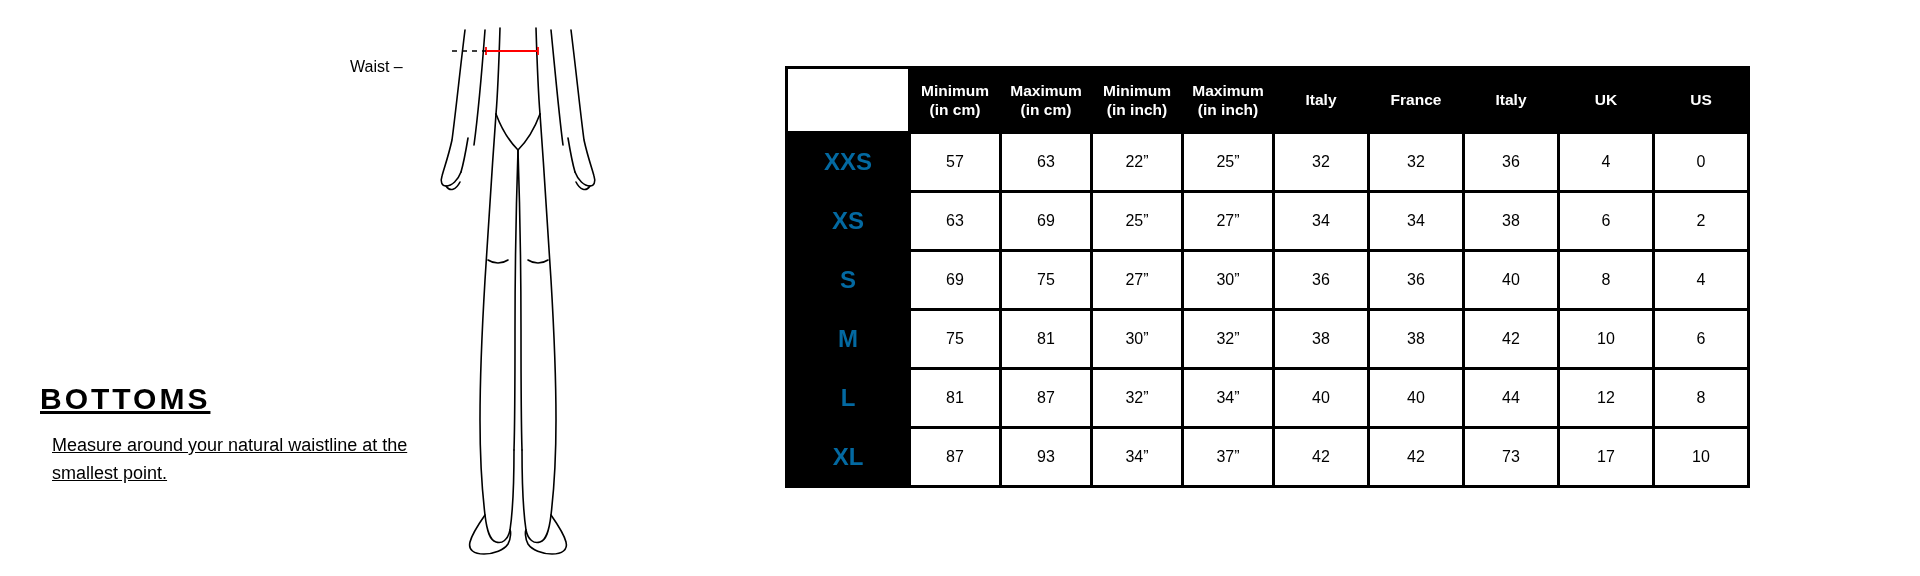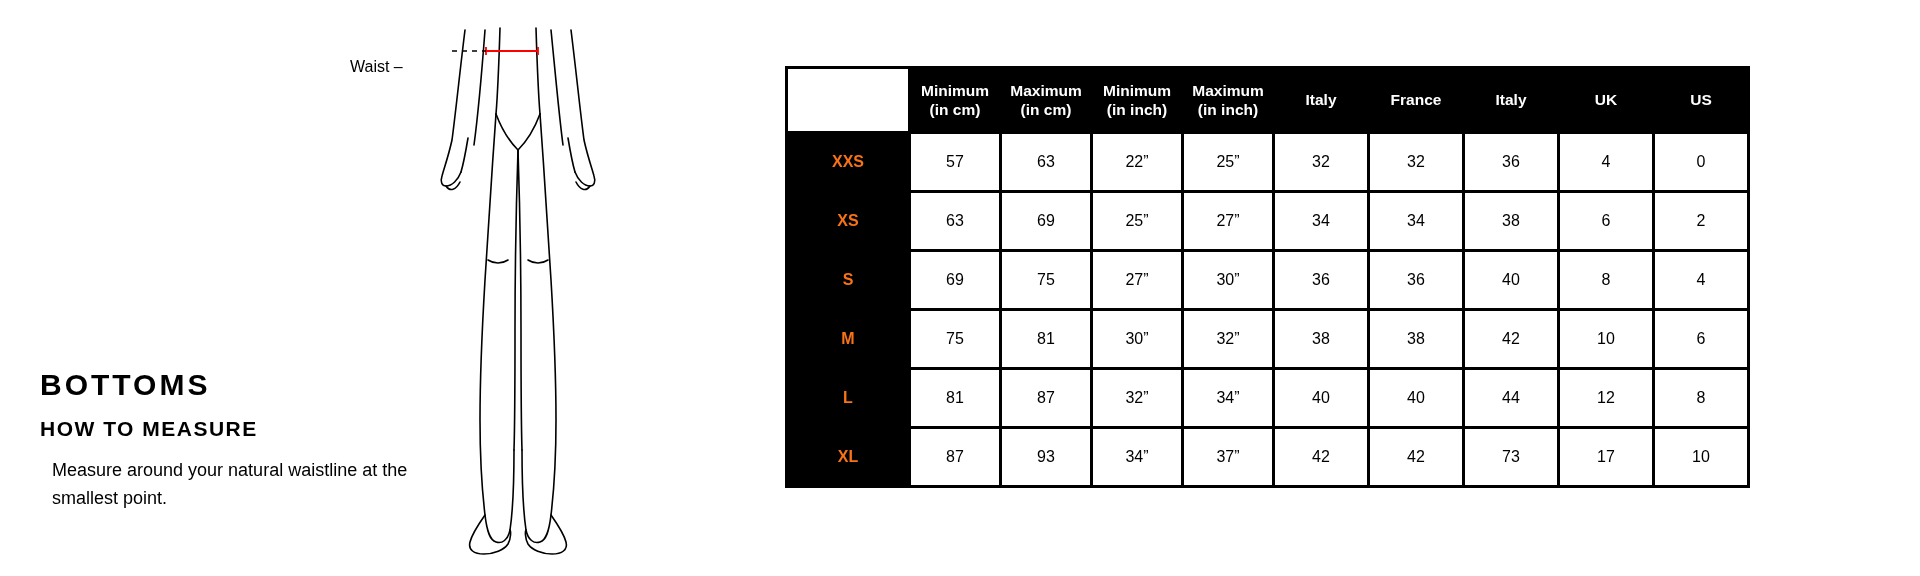--- a/index.html
+++ b/index.html
@@ -13,22 +13,23 @@
     font-family: "Liberation Sans", sans-serif;
     color: #000000;
     overflow: hidden;
     position: relative;
   }
 
   
   .left-block {
     position: absolute;
     left: 40px;
-    top: 370px;
+    top: 384px;
     width: 440px;
+    text-decoration: underline;
   }
   .title {
     font-size: 30px;
     font-weight: bold;
     letter-spacing: 3px;
     margin: 0 0 18px 0;
     line-height: 1;
   }
   .subtitle {
     font-size: 21px;
@@ -87,35 +88,34 @@
     font-weight: bold;
     font-size: 15.5px;
     line-height: 1.25;
     height: 62px;
   }
   table.size-chart thead th.corner {
     background: #ffffff;
   }
   table.size-chart tbody th {
     background: #000000;
-    color: #f97316;
-    font-weight: bold;
-    font-size: 16px;
+    color: #0369a1;
+    font-weight: bold;
+    font-size: 24px;
     width: 120px;
   }
   .col-narrow { width: 88px; }
   .col-wide { width: 92px; }
   .hdr-two-line { padding: 0 6px; }
 </style>
 </head>
 <body>
 
 <div class="left-block">
   <h1 class="title">BOTTOMS</h1>
-  <h2 class="subtitle">HOW TO MEASURE</h2>
   <p class="howto-text">Measure around your natural waistline at the smallest point.</p>
 </div>
 
 <div class="figure-wrap">
   <span class="waist-label">Waist –</span>
   <svg width="260" height="550" viewBox="0 0 260 550">
     <g fill="none" stroke="#000000" stroke-width="1.6" stroke-linejoin="round" stroke-linecap="round">
 
       <path d="M35 20 C30 60 26 100 22 130 C18 148 14 158 12 166 C10 172 12 176 16 176 C22 176 28 170 31 162"></path>
       <path d="M31 162 C34 152 36 140 38 128"></path>

